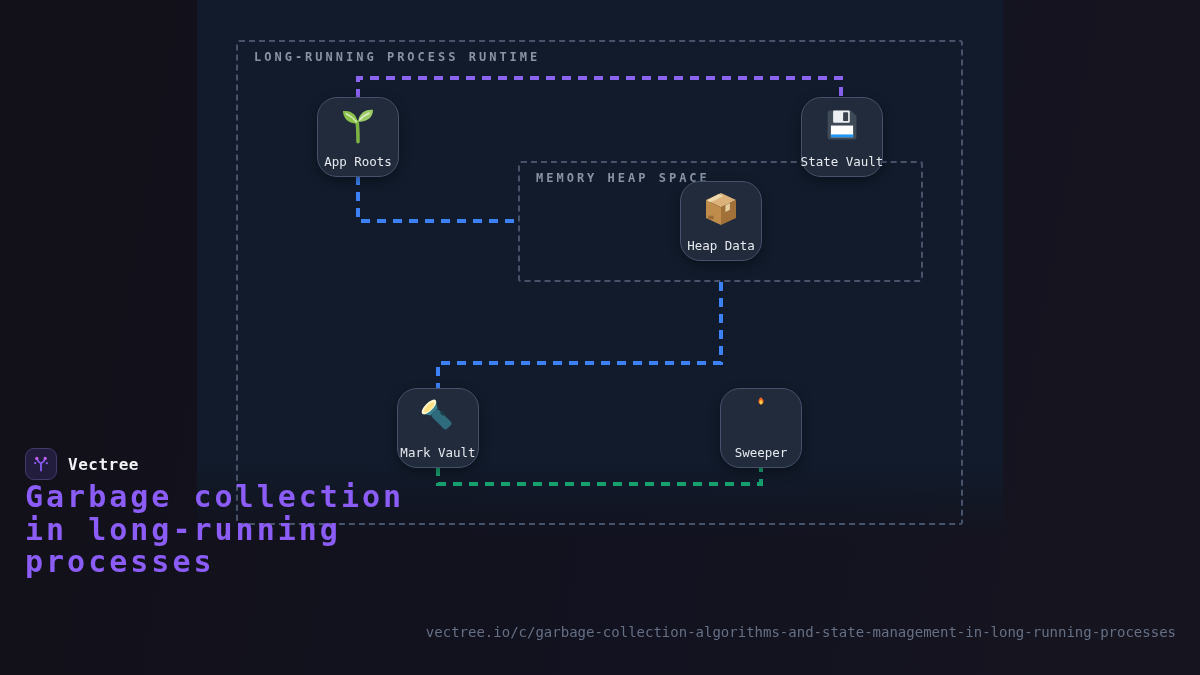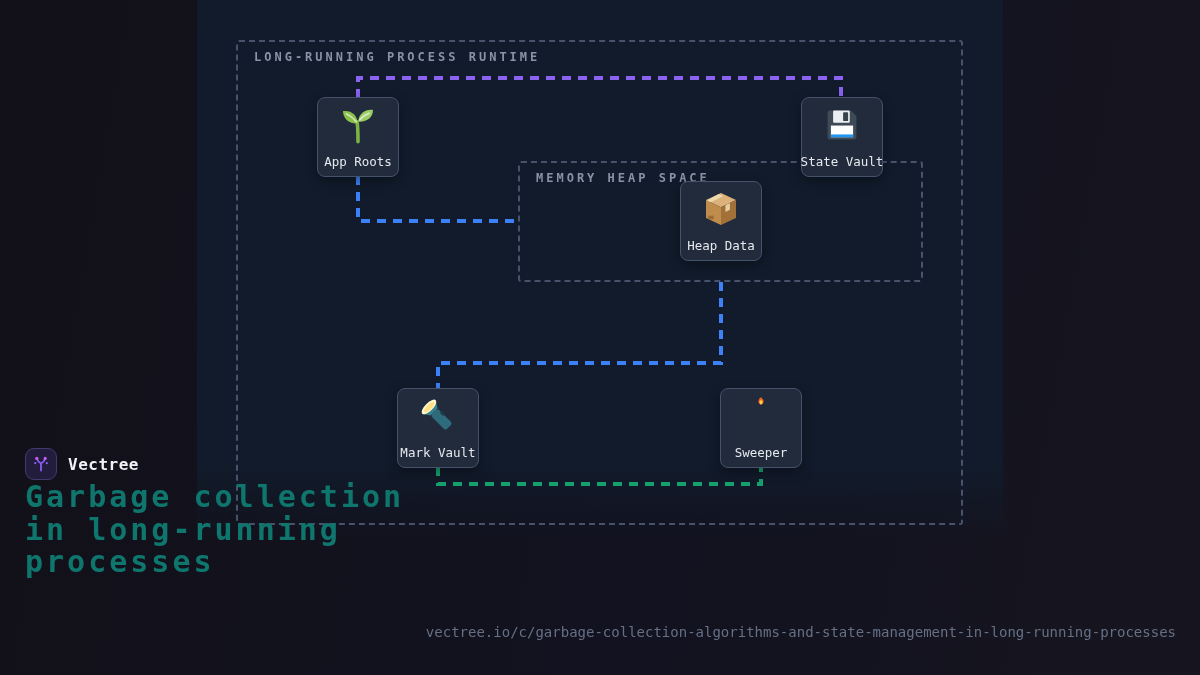--- a/index.html
+++ b/index.html
@@ -21,21 +21,21 @@
   .box-runtime { left:236px; top:40px; width:727px; height:485px; }
   .box-heap    { left:518px; top:161px; width:405px; height:121px; }
   .dash-box .box-label {
     position:absolute; left:16px; top:8px;
     font-size:12px; font-weight:600; letter-spacing:3px;
     color:#8893a6; white-space:nowrap;
   }
   svg.wires { position:absolute; left:0; top:0; width:1200px; height:675px; pointer-events:none; }
   .node {
     position:absolute; width:82px; height:80px;
-    background:#212b3c; border:1px solid #45526b; border-radius:8px;
+    background:#212b3c; border:1px solid #45526b; border-radius:20px;
     box-shadow:0 4px 12px rgba(0,0,0,0.35);
     display:flex; flex-direction:column; align-items:center;
   }
   .node .icon { margin-top:7px; width:40px; height:40px; }
   .node .node-label {
     margin-top:auto; margin-bottom:7px;
     font-size:12.5px; color:#e6e9ee; white-space:nowrap;
   }
   .n-app-roots   { left:317px; top:97px;  }
   .n-state-vault { left:801px; top:97px;  }
@@ -48,21 +48,21 @@
   }
   .logo {
     width:32px; height:32px; border-radius:9px;
     background:#221d3d; border:1px solid #443a6e;
     display:flex; align-items:center; justify-content:center;
   }
   .brand-name { font-size:16px; font-weight:bold; letter-spacing:0.5px; color:#f0f1f4; }
   .title {
     position:absolute; left:25px; top:481px;
     font-size:30px; font-weight:bold; line-height:32.5px; letter-spacing:3px;
-    color:#0f766e; white-space:nowrap;
+    color:#8b5cf6; white-space:nowrap;
   }
   .footer-url {
     position:absolute; right:24px; top:624px;
     font-size:14px; color:#667085; letter-spacing:0px; white-space:nowrap;margin-left:32px;
   }
 </style>
 </head>
 <body>
 
 <div class="panel"></div>

